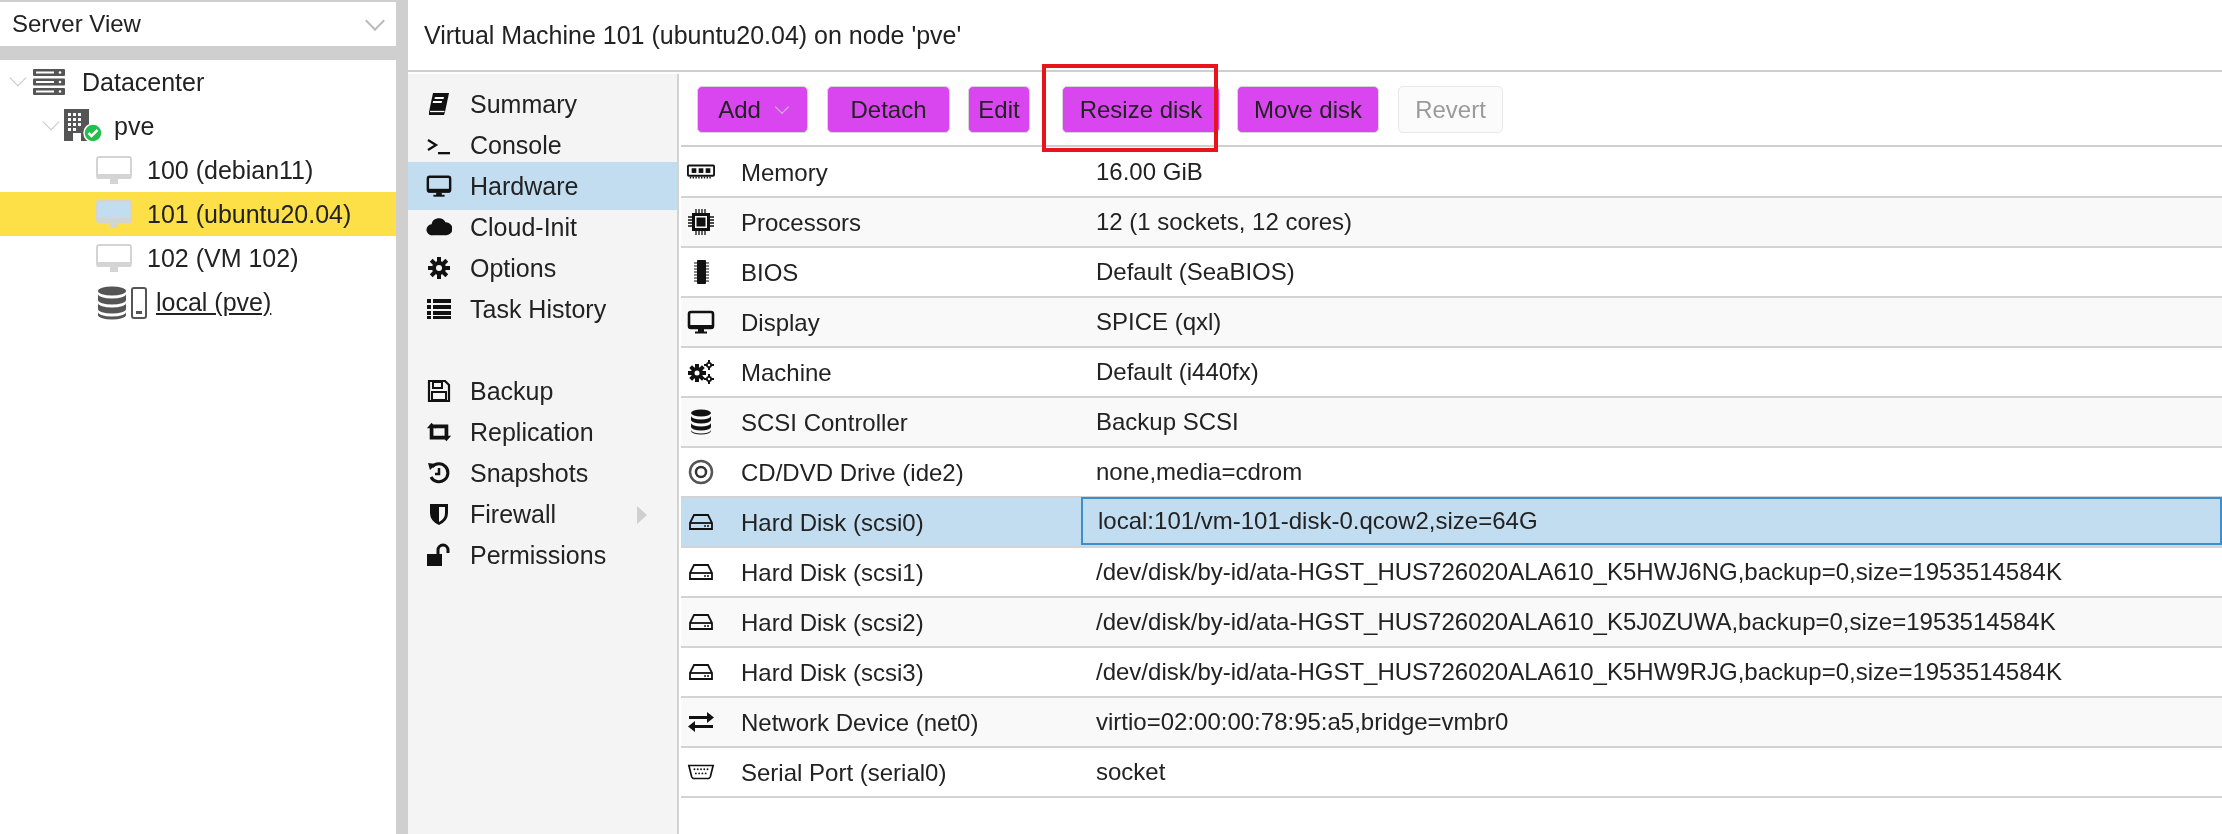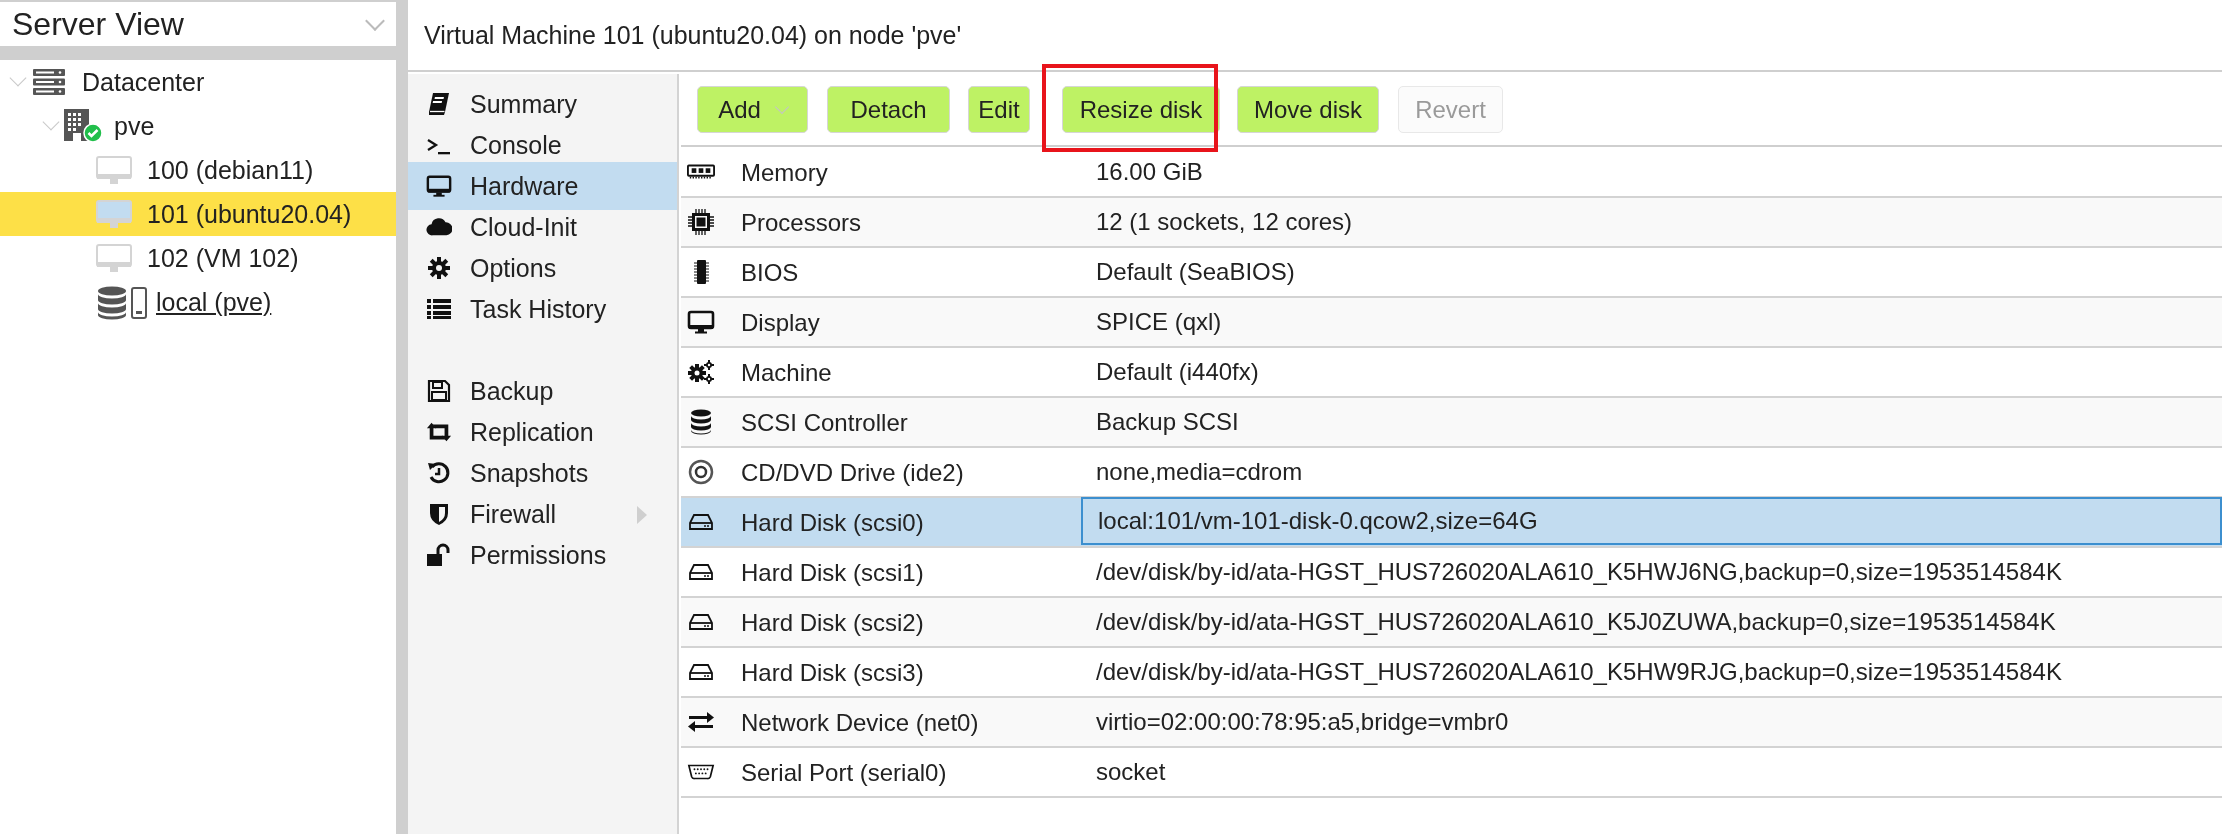--- a/index.html
+++ b/index.html
@@ -2,21 +2,21 @@
 <html><head>
 <meta charset="utf-8">
 <style>
   * { box-sizing: border-box; margin: 0; padding: 0; }
   html, body { width: 2222px; height: 834px; overflow: hidden; background: #fff; }
   body { font-family: "Liberation Sans", "DejaVu Sans", sans-serif; color: #000; font-size: 25px; position: relative; }
 
   
   .tree-panel { position: absolute; left: 0; top: 0; width: 396px; height: 834px; background: #cfcfcf; }
   .view-select { position: absolute; left: 0; top: 2px; width: 396px; height: 44px; background: #fff; display: flex; align-items: center; padding-left: 12px; cursor: pointer; }
-  .view-select .label { font-size: 32px; color: #222; }
+  .view-select .label { font-size: 24px; color: #222; }
   .view-select .chev { position: absolute; right: 14px; top: 12px; width: 14px; height: 14px; border-right: 2px solid #bbb; border-bottom: 2px solid #bbb; transform: rotate(45deg); }
   .tree { position: absolute; left: 0; top: 60px; width: 396px; height: 774px; background: #fff; }
   .tree-row { position: absolute; left: 0; width: 396px; height: 44px; display: flex; align-items: center; cursor: pointer; }
   .tree-row.selected { background: #fde047; }
   .tree-row .expander { position: absolute; width: 12px; height: 12px; border-right: 1.5px solid #c8c8c8; border-bottom: 1.5px solid #c8c8c8; transform: rotate(45deg); }
   .tree-row .t-label { position: absolute; font-size: 25px; color: #222; white-space: nowrap; }
   .tree-row .ticon { position: absolute; }
 
   .splitter { position: absolute; left: 396px; top: 0; width: 12px; height: 834px; background: #cfcfcf; cursor: col-resize; }
 
@@ -26,21 +26,21 @@
   .content-header .title { font-size: 25px; color: #222; }
 
   .nav { position: absolute; left: 0; top: 74px; width: 271px; height: 760px; background: #f4f4f4; border-right: 2px solid #d3d3d3; }
   .nav-item { position: absolute; left: 0; width: 269px; height: 48px; display: flex; align-items: center; cursor: pointer; }
   .nav-item.active { background: #c2dcf0; }
   .nav-item .nicon { position: absolute; left: 18px; top: 12px; width: 26px; height: 24px; display: flex; align-items: center; justify-content: center; }
   .nav-item .nlabel { position: absolute; left: 62px; font-size: 25px; color: #222; }
   .nav-item .arrow { position: absolute; right: 30px; top: 16px; width: 0; height: 0; border-top: 9px solid transparent; border-bottom: 9px solid transparent; border-left: 10px solid #cfcfcf; }
 
   .toolbar { position: absolute; left: 273px; top: 74px; width: 1541px; height: 73px; border-bottom: 2px solid #cfcfcf; background: #fff; }
-  .btn { position: absolute; top: 12px; height: 47px; border: 1.5px solid #d6d6d6; border-radius: 5px; background: #bef264; font-size: 24px; color: #222; display: flex; align-items: center; justify-content: center; cursor: pointer; }
+  .btn { position: absolute; top: 12px; height: 47px; border: 1.5px solid #d6d6d6; border-radius: 5px; background: #d946ef; font-size: 24px; color: #222; display: flex; align-items: center; justify-content: center; cursor: pointer; }
   .btn.disabled { color: #9a9a9a; background: #fbfbfb; border-color: #e8e8e8; cursor: default; }
   .btn .dd { display: inline-block; width: 10px; height: 10px; border-right: 1.5px solid #c4c4c4; border-bottom: 1.5px solid #c4c4c4; transform: rotate(45deg); margin-left: 16px; margin-top: -6px; }
   .highlight-box { position: absolute; left: 1042px; top: 64px; width: 176px; height: 88px; border: 4px solid #e8141b; pointer-events: none; }
 
   .grid { position: absolute; left: 273px; top: 148px; width: 1541px; height: 824px; background: #fff; }
   .grid-row { position: absolute; left: 0; width: 1541px; height: 50px; border-bottom: 2px solid #d3d3d3; cursor: pointer; }
   .grid-row.alt { background: #f9f9f9; }
   .grid-row.selected { background: #c2dcf0; }
   .grid-row .gicon { position: absolute; left: 6px; top: 13px; width: 28px; height: 22px; display: flex; align-items: center; justify-content: center; }
   .grid-row .gname { position: absolute; left: 60px; top: 11px; font-size: 24px; color: #222; white-space: nowrap; }

